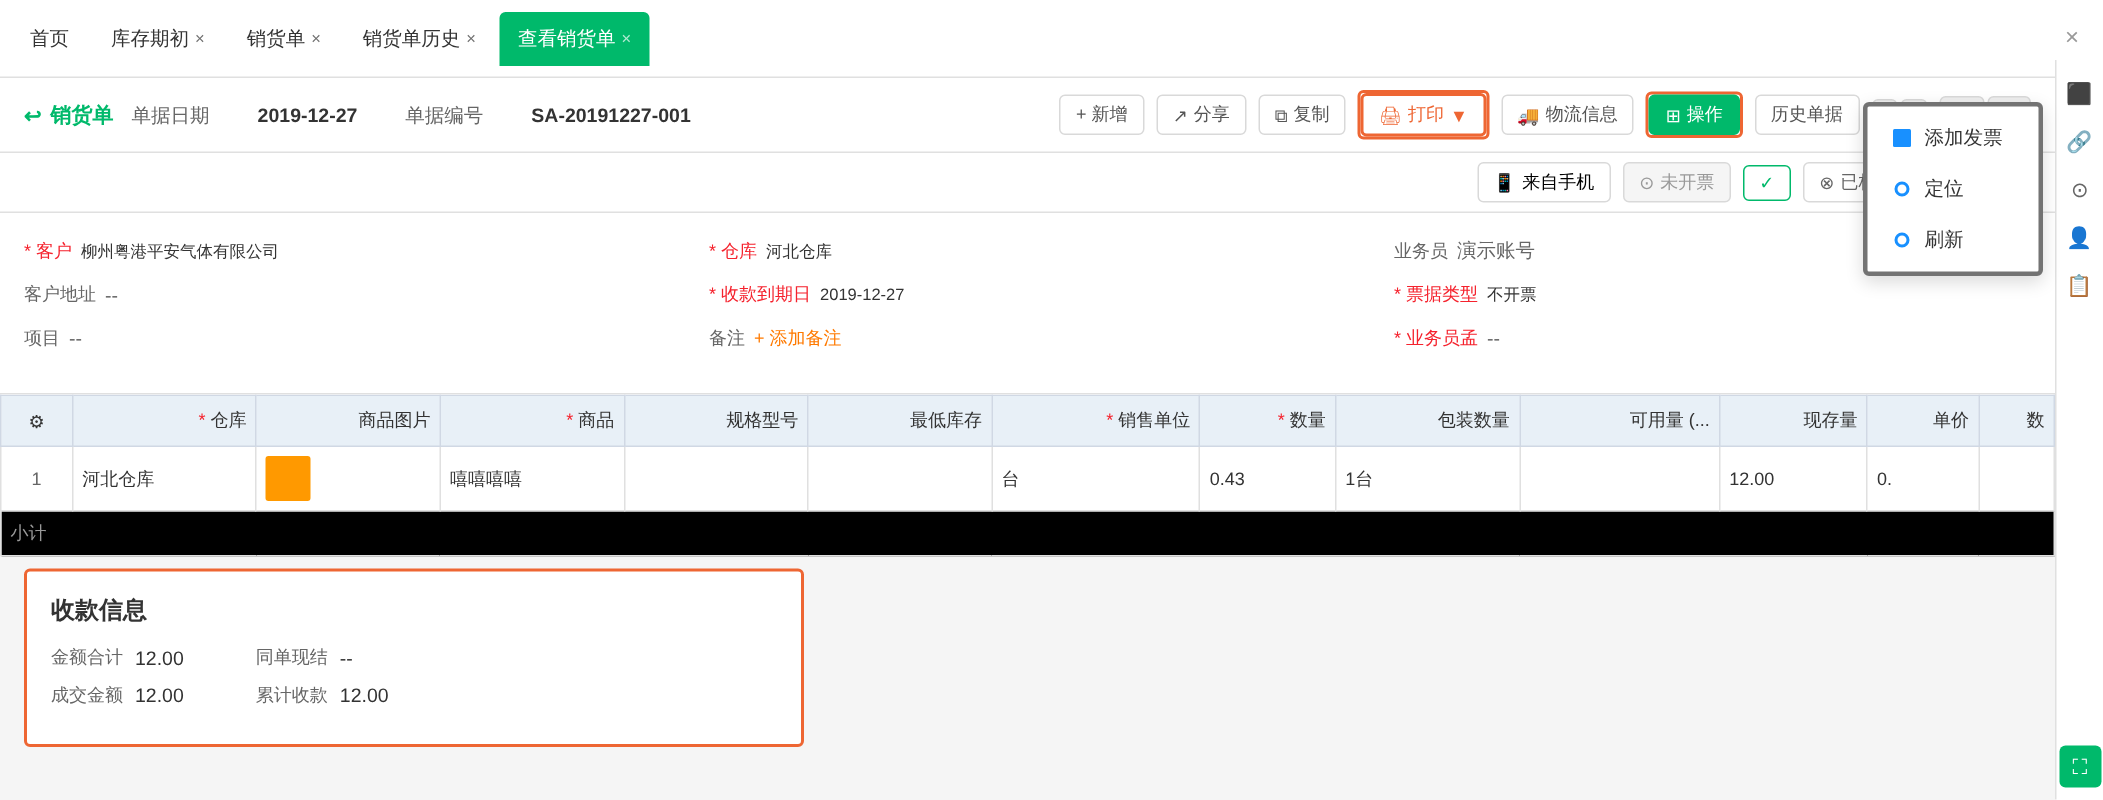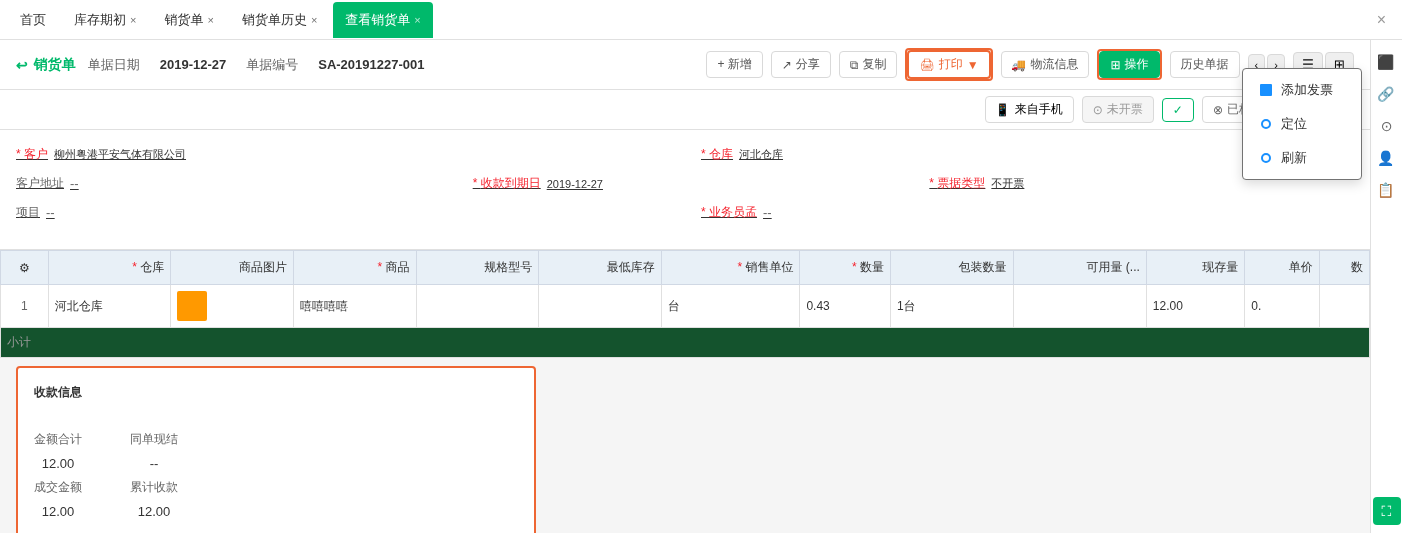--- a/index.html
+++ b/index.html
@@ -1,38 +1,38 @@
 <!DOCTYPE html>
 <html><head>
   <meta charset="utf-8">
   <style>
     * { box-sizing: border-box; margin: 0; padding: 0; }
     body { font-family: 'Microsoft YaHei', Arial, sans-serif; font-size: 13px; background: #f5f5f5; color: #333; overflow: hidden; }
 
     
     .tab-bar {
       display: flex; align-items: center; background: #fff; border-bottom: 1px solid #e0e0e0;
-      height: 40px; padding: 0 8px; gap: 4px;
+      height: 52px; padding: 0 8px; gap: 4px;
     }
     .tab {
       display: flex; align-items: center; padding: 6px 12px; border-radius: 4px 4px 0 0;
       cursor: pointer; font-size: 13px; gap: 4px; height: 36px;
     }
     .tab.active { background: #00b96b; color: #fff; }
     .tab .close-icon { font-size: 11px; opacity: 0.7; cursor: pointer; }
     .tab-home { font-size: 13px; padding: 6px 12px; cursor: pointer; }
     .close-btn { margin-left: auto; font-size: 16px; cursor: pointer; color: #999; padding: 4px 8px; }
 
     
     .doc-header {
       background: #fff; border-bottom: 1px solid #e0e0e0;
       padding: 8px 16px; display: flex; align-items: center; gap: 12px;
     }
     .doc-title { display: flex; align-items: center; gap: 6px; color: #00b96b; font-weight: bold; font-size: 14px; }
-    .doc-meta { display: flex; align-items: center; gap: 20px; flex: 1; }
+    .doc-meta { display: flex; align-items: center; gap: 32px; flex: 1; }
     .doc-meta span { color: #666; font-size: 13px; }
     .doc-meta strong { color: #333; }
 
     
     .toolbar {
       display: flex; align-items: center; gap: 8px; margin-left: auto;
     }
     .toolbar-btn {
       display: flex; align-items: center; gap: 4px; padding: 4px 10px;
       border: 1px solid #d9d9d9; border-radius: 4px; background: #fff;
@@ -47,74 +47,74 @@
     .status-btn {
       display: flex; align-items: center; gap: 4px; padding: 4px 10px;
       border: 1px solid #d9d9d9; border-radius: 4px; background: #fff;
       cursor: pointer; font-size: 12px;
     }
     .status-btn.disabled { color: #999; background: #f5f5f5; }
     .status-btn.green { border-color: #00b96b; color: #00b96b; }
     .status-btn.cancel { background: #fff; color: #666; }
 
     
-    .form-area { background: #fff; padding: 16px; border-bottom: 1px solid #e0e0e0; text-decoration: underline; }
+    .form-area { background: #fff; padding: 16px; border-bottom: 1px solid #e0e0e0; }
     .form-row { display: flex; align-items: center; gap: 32px; margin-bottom: 12px; }
     .form-field { display: flex; align-items: center; gap: 6px; flex: 1; }
     .form-label { color: #f5222d; font-size: 12px; white-space: nowrap; }
     .form-label::before { content: '* '; }
     .form-label-opt { color: #666; font-size: 12px; white-space: nowrap; }
     .form-value { color: #333; font-size: 11px; }
     .form-value-right { color: #666; font-size: 13px; }
     .add-note { color: #ff7a00; cursor: pointer; font-size: 12px; }
 
     
     .table-wrapper { background: #fff; overflow-x: auto; }
     table { width: 100%; border-collapse: collapse; font-size: 12px; }
     th {
       background: #e8f0f7; color: #333; padding: 8px 6px; border: 1px solid #d0d8e4;
       font-weight: normal; white-space: nowrap; text-align: right;
     }
     th .required { color: #f5222d; }
     td { padding: 6px; border: 1px solid #e0e0e0; color: #333; background: #fff; }
-    tr.subtotal td { background: #14532d; color: #999; }
+    tr.subtotal td { background: #000000; color: #999; }
     .row-num { text-align: center; color: #666; }
 
     
     .product-img { width: 30px; height: 30px; background: #ff9900; border-radius: 2px; display: flex; align-items: center; justify-content: center; }
 
     
     .collection-info {
       background: #fff; margin: 8px 16px;
       border: 2px solid #e63; border-radius: 4px;
       padding: 16px; width: 520px;
     }
-    .collection-title { font-weight: bold; font-size: 12px; margin-bottom: 30px; }
+    .collection-title { font-weight: bold; font-size: 16px; margin-bottom: 12px; }
     .collection-row { display: flex; gap: 48px; margin-bottom: 8px; }
-    .collection-item { display: flex; gap: 8px; align-items: center; flex-direction: column; }
+    .collection-item { display: flex; gap: 8px; align-items: center; }
     .collection-item-label { color: #666; font-size: 12px; }
     .collection-item-value { color: #333; font-size: 13px; }
     .collection-item-value.red { color: #f5222d; }
 
     
     .right-panel {
       position: fixed; right: 0; top: 40px; width: 32px; background: #fff;
       border-left: 1px solid #e0e0e0; display: flex; flex-direction: column; align-items: center;
       padding: 8px 0; gap: 4px; height: calc(100% - 40px);
     }
     .right-icon {
       width: 28px; height: 28px; display: flex; align-items: center; justify-content: center;
       cursor: pointer; color: #666; font-size: 14px; border-radius: 4px;
     }
     .right-icon.active { background: #00b96b; color: #fff; }
 
     
     .dropdown-menu {
       position: absolute; right: 40px; top: 68px;
-      background: #fff; border: 1px solid #737373; border-radius: 4px;
+      background: #fff; border: 3px solid #737373; border-radius: 4px;
       box-shadow: 0 4px 12px rgba(0,0,0,0.15); z-index: 100;
       min-width: 120px; padding: 4px 0;
     }
     .dropdown-item {
       display: flex; align-items: center; gap: 8px; padding: 8px 16px;
       cursor: pointer; font-size: 13px;
     }
     .dropdown-icon { width: 14px; height: 14px; display: inline-flex; align-items: center; justify-content: center; }
     .dot-blue { width: 10px; height: 10px; border-radius: 50%; border: 2px solid #1890ff; background: #1890ff; }
     .dot-outline { width: 10px; height: 10px; border-radius: 50%; border: 2px solid #1890ff; background: transparent; }
@@ -256,39 +256,47 @@
   <div class="form-area">
     <div class="form-row">
       <div class="form-field">
         <span class="form-label">客户</span>
         <span class="form-value">柳州粤港平安气体有限公司</span>
       </div>
       <div class="form-field">
         <span class="form-label">仓库</span>
         <span class="form-value">河北仓库</span>
       </div>
+      <div class="form-field">
+        <span class="form-label-opt">业务员</span>
+        <span class="form-value-right">演示账号</span>
+      </div>
     </div>
     <div class="form-row">
       <div class="form-field">
         <span class="form-label-opt">客户地址</span>
         <span class="form-value-right">--</span>
       </div>
       <div class="form-field">
         <span class="form-label">收款到期日</span>
         <span class="form-value">2019-12-27</span>
       </div>
       <div class="form-field">
         <span class="form-label">票据类型</span>
         <span class="form-value">不开票</span>
       </div>
     </div>
     <div class="form-row">
       <div class="form-field">
         <span class="form-label-opt">项目</span>
         <span class="form-value-right">--</span>
+      </div>
+      <div class="form-field">
+        <span class="form-label-opt">备注</span>
+        <span class="add-note">+ 添加备注</span>
       </div>
       <div class="form-field">
         <span class="form-label">业务员孟</span>
         <span class="form-value-right">--</span>
       </div>
     </div>
   </div>
 
   <div class="table-wrapper">
     <table>

